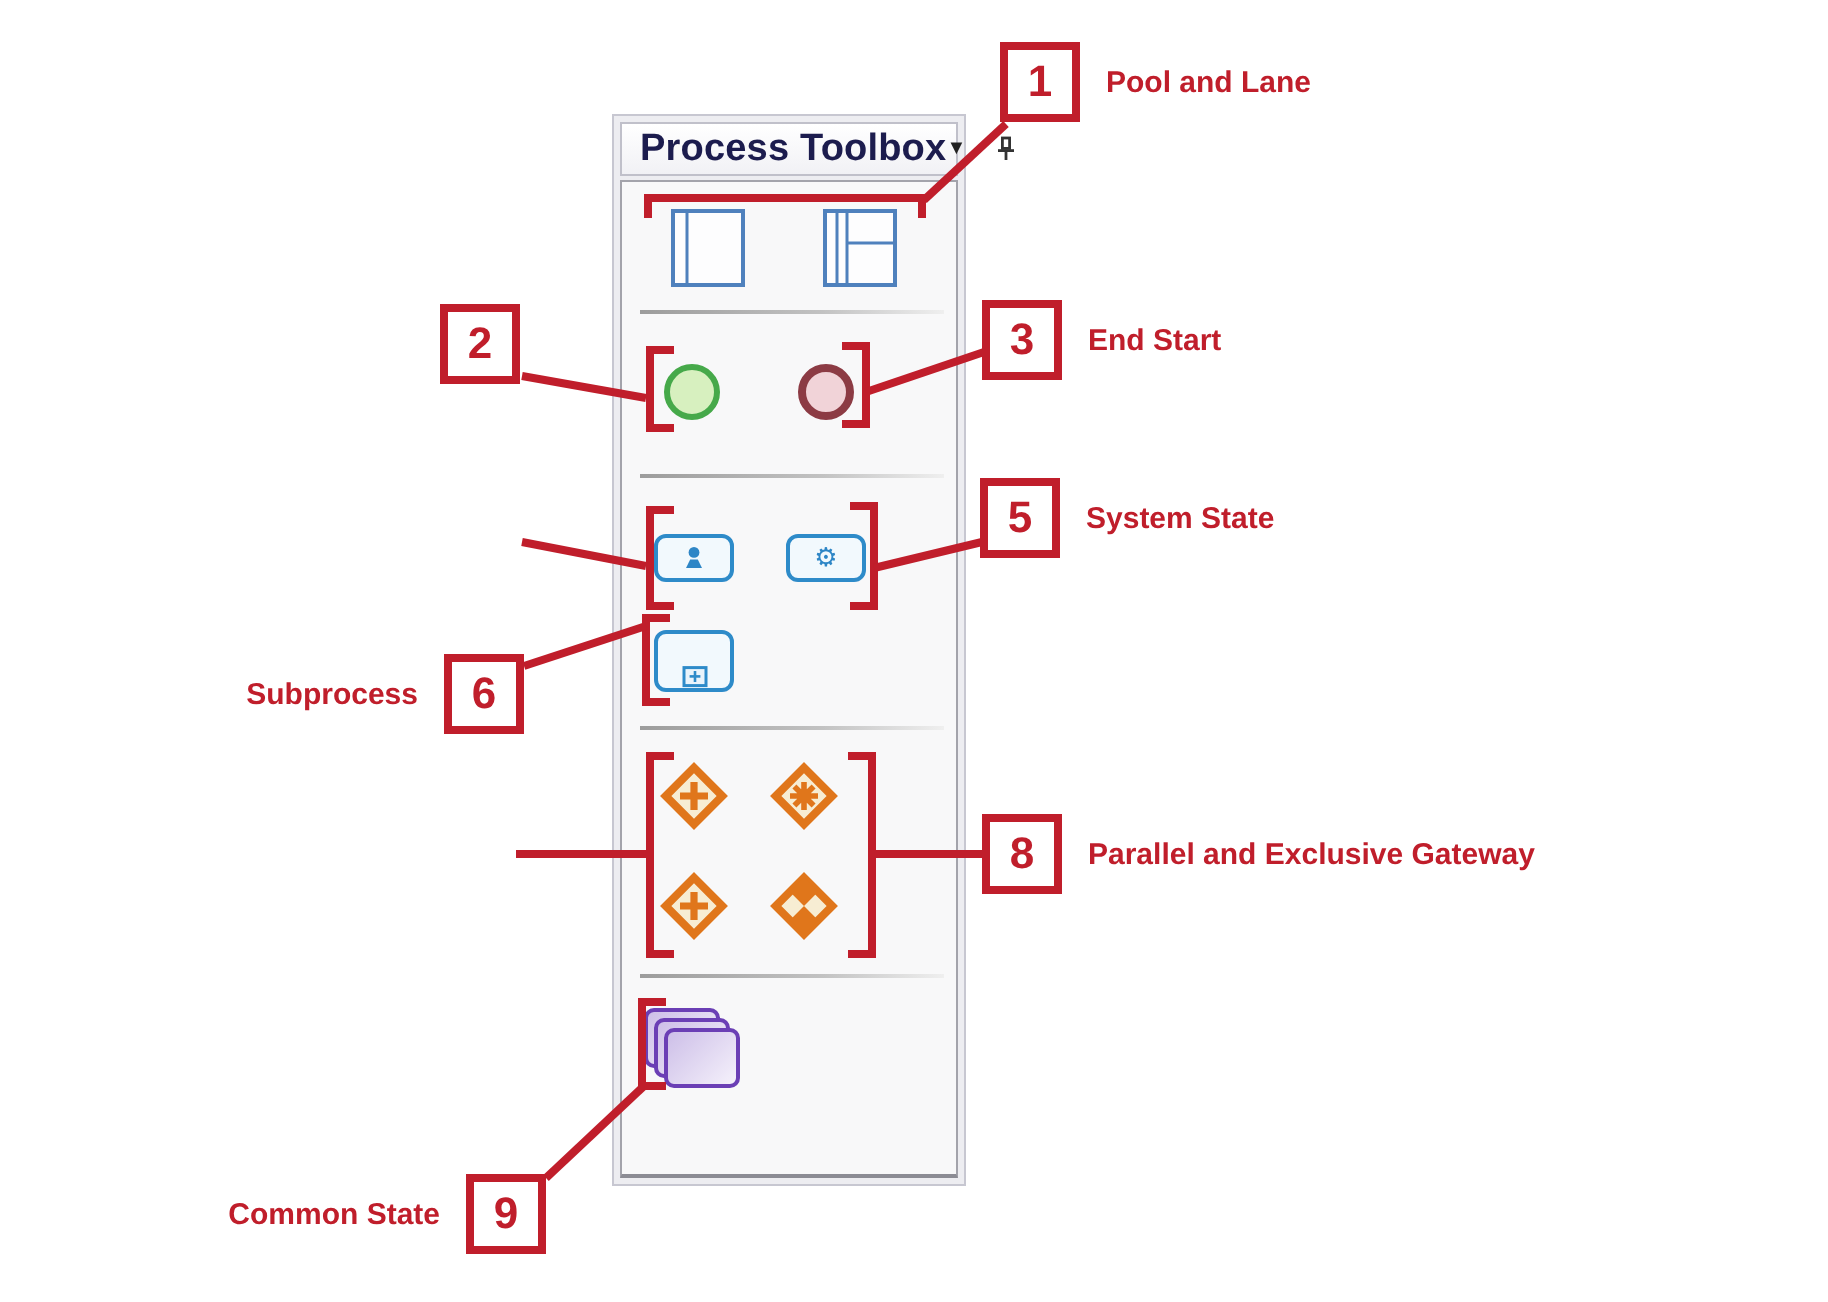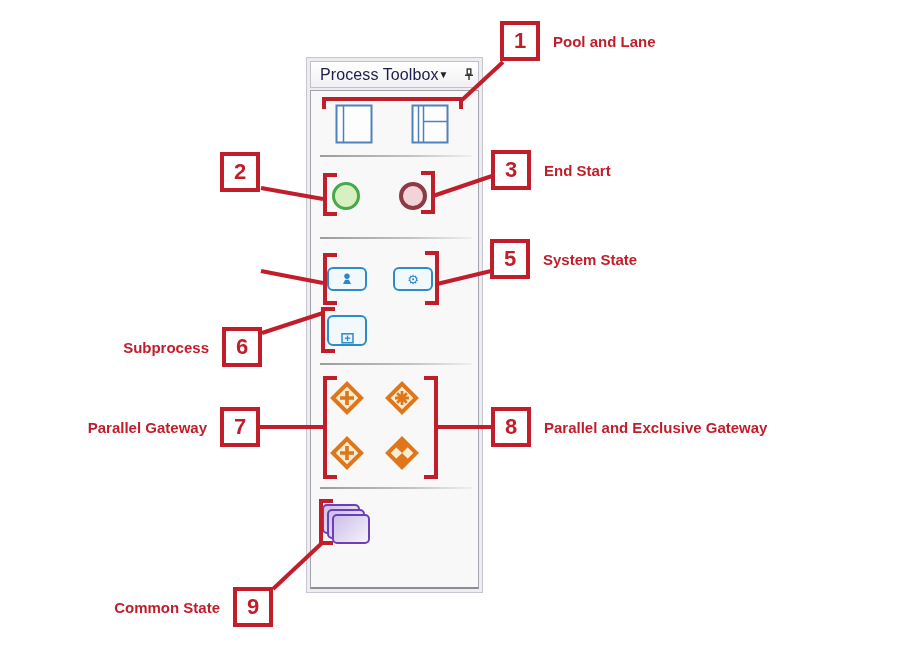--- a/index.html
+++ b/index.html
@@ -12,21 +12,21 @@
     position:absolute;left:306px;top:57px;width:177px;height:536px;
     background:#ededf1;border:1px solid #c7c7d1;box-sizing:border-box;z-index:1;
   }
   .panel-header{
     position:absolute;left:3px;top:3px;width:169px;height:27px;
     background:linear-gradient(#ffffff,#f1f1f5);
     border:1px solid #c0c0ca;box-sizing:border-box;
     display:flex;align-items:center;
   }
   .panel-title{
-    font-size:16px;font-weight:normal;color:#1c1c4e;padding-left:9px;
+    font-size:19px;font-weight:bold;color:#1c1c4e;padding-left:9px;
     letter-spacing:.1px;flex:1;white-space:nowrap;
   }
   .caret{font-size:10px;color:#222;margin-right:14px;line-height:1;}
   .pin{margin-right:7px;line-height:0;}
   .panel-content{
     position:absolute;left:3px;top:32px;width:169px;height:499px;
     background:#f8f8f9;border:1px solid #a3a3ab;border-bottom:2px solid #8c8c94;
     box-sizing:border-box;
   }
   .panel-content > *{position:absolute;}
@@ -195,24 +195,20 @@
   <div class="callout" style="left:490px;top:239px">
     <div class="callout-box">5</div>
     <div class="callout-label">System State</div>
   </div>
 
   <div class="callout" style="right:652px;top:327px">
     <div class="callout-label">Subprocess</div>
     <div class="callout-box">6</div>
   </div>
 
-  <div class="callout" style="right:654px;top:407px">
-    <div class="callout-label">Parallel Gateway</div>
-    <div class="callout-box">7</div>
-  </div>
 
   <div class="callout" style="left:491px;top:407px">
     <div class="callout-box">8</div>
     <div class="callout-label">Parallel and Exclusive Gateway</div>
   </div>
 
   <div class="callout" style="right:641px;top:587px">
     <div class="callout-label">Common State</div>
     <div class="callout-box">9</div>
   </div>

